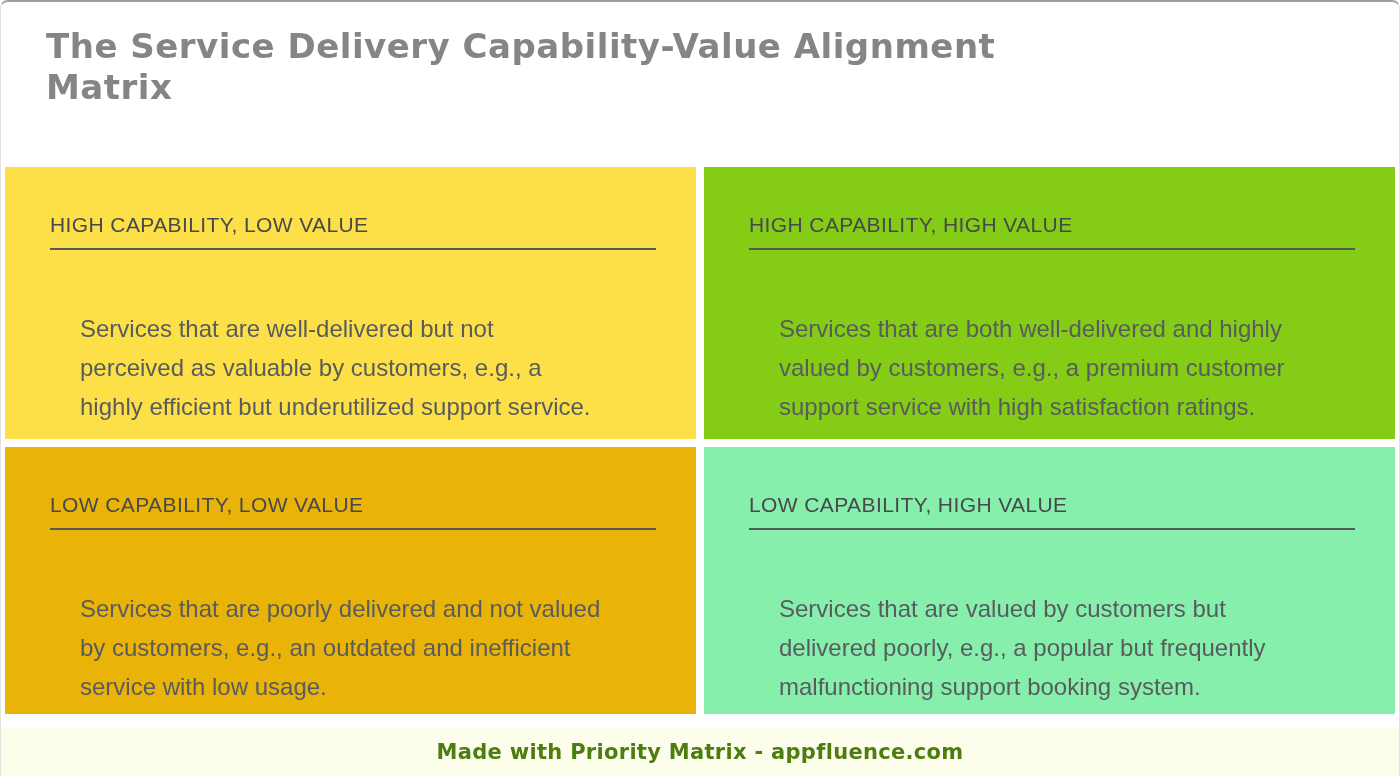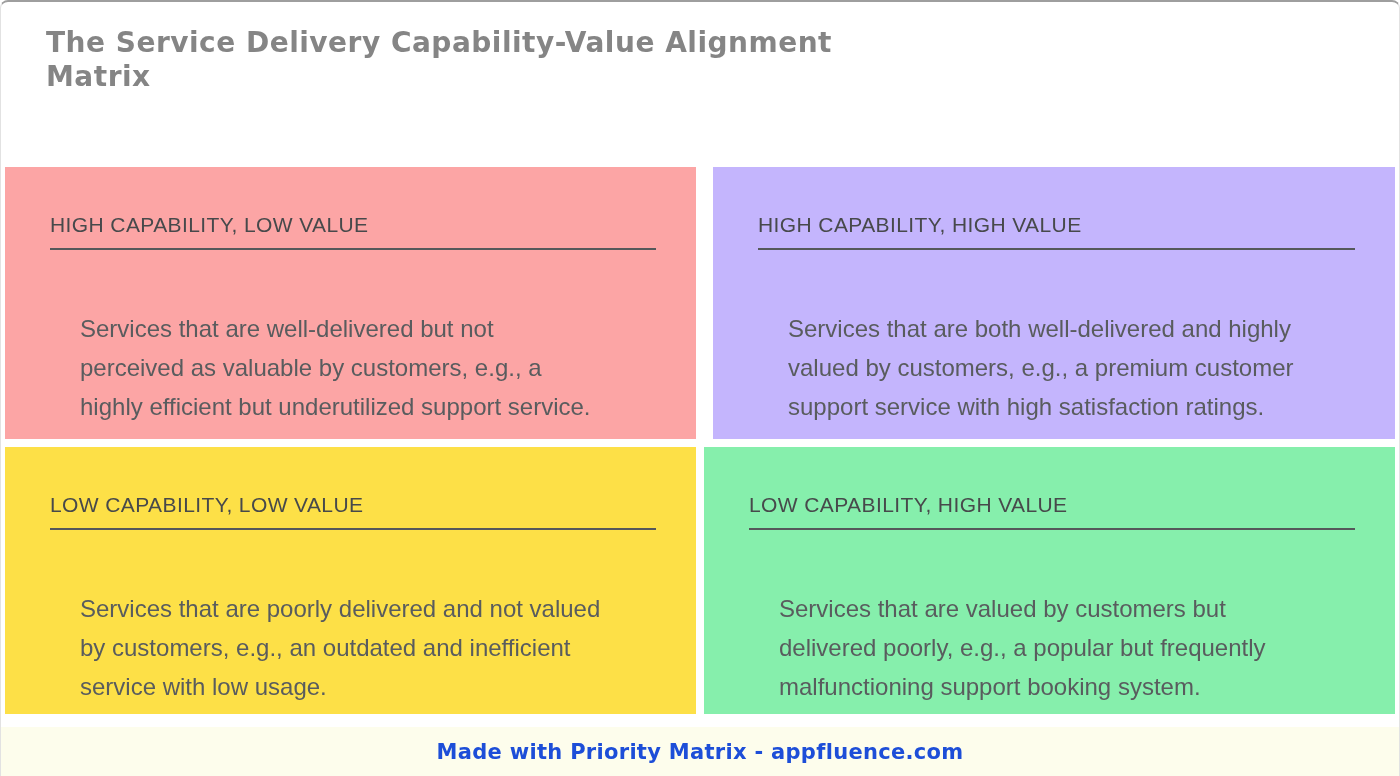--- a/index.html
+++ b/index.html
@@ -22,21 +22,21 @@
 
   .header {
     flex: 0 0 165px;
     padding: 24px 20px 0 45px;
   }
 
   .page-title {
     margin: 0;
     font-family: "DejaVu Sans", sans-serif;
     font-weight: 700;
-    font-size: 28px;
+    font-size: 34px;
     line-height: 1.22;
     color: #858585;
     letter-spacing: 0.5px;
     white-space: pre-line;
   }
 
   .grid {
     flex: 0 0 547px;
     display: grid;
     grid-template-columns: 1fr 1fr;
@@ -77,53 +77,53 @@
     flex: 0 0 49px;
     display: flex;
     align-items: center;
     justify-content: center;
   }
 
   .footer-text {
     font-family: "DejaVu Sans", sans-serif;
     font-weight: 700;
     font-size: 21px;
-    color: #1d4ed8;
+    color: #4d7c0f;
     letter-spacing: 0.3px;
   }
 </style>
 </head>
 <body>
 
 <div class="page">
 
   <div class="header">
     <h1 class="page-title">The Service Delivery Capability-Value Alignment
 Matrix</h1>
   </div>
 
   <div class="grid">
 
-    <section class="quadrant" style="background: #fca5a5;">
+    <section class="quadrant" style="background: #fde047;">
       <h2 class="q-title">HIGH CAPABILITY, LOW VALUE</h2>
       <div class="q-underline"></div>
       <p class="q-desc">Services that are well-delivered but not
 perceived as valuable by customers, e.g., a
 highly efficient but underutilized support service.</p>
     </section>
 
-    <section class="quadrant" style="background: #c4b5fd; margin-left: 9px;">
+    <section class="quadrant" style="background: #84cc16;">
       <h2 class="q-title">HIGH CAPABILITY, HIGH VALUE</h2>
       <div class="q-underline"></div>
       <p class="q-desc">Services that are both well-delivered and highly
 valued by customers, e.g., a premium customer
 support service with high satisfaction ratings.</p>
     </section>
 
-    <section class="quadrant" style="background: #fde047;">
+    <section class="quadrant" style="background: #eab308;">
       <h2 class="q-title">LOW CAPABILITY, LOW VALUE</h2>
       <div class="q-underline"></div>
       <p class="q-desc">Services that are poorly delivered and not valued
 by customers, e.g., an outdated and inefficient
 service with low usage.</p>
     </section>
 
     <section class="quadrant" style="background: #86efac;">
       <h2 class="q-title">LOW CAPABILITY, HIGH VALUE</h2>
       <div class="q-underline"></div>

